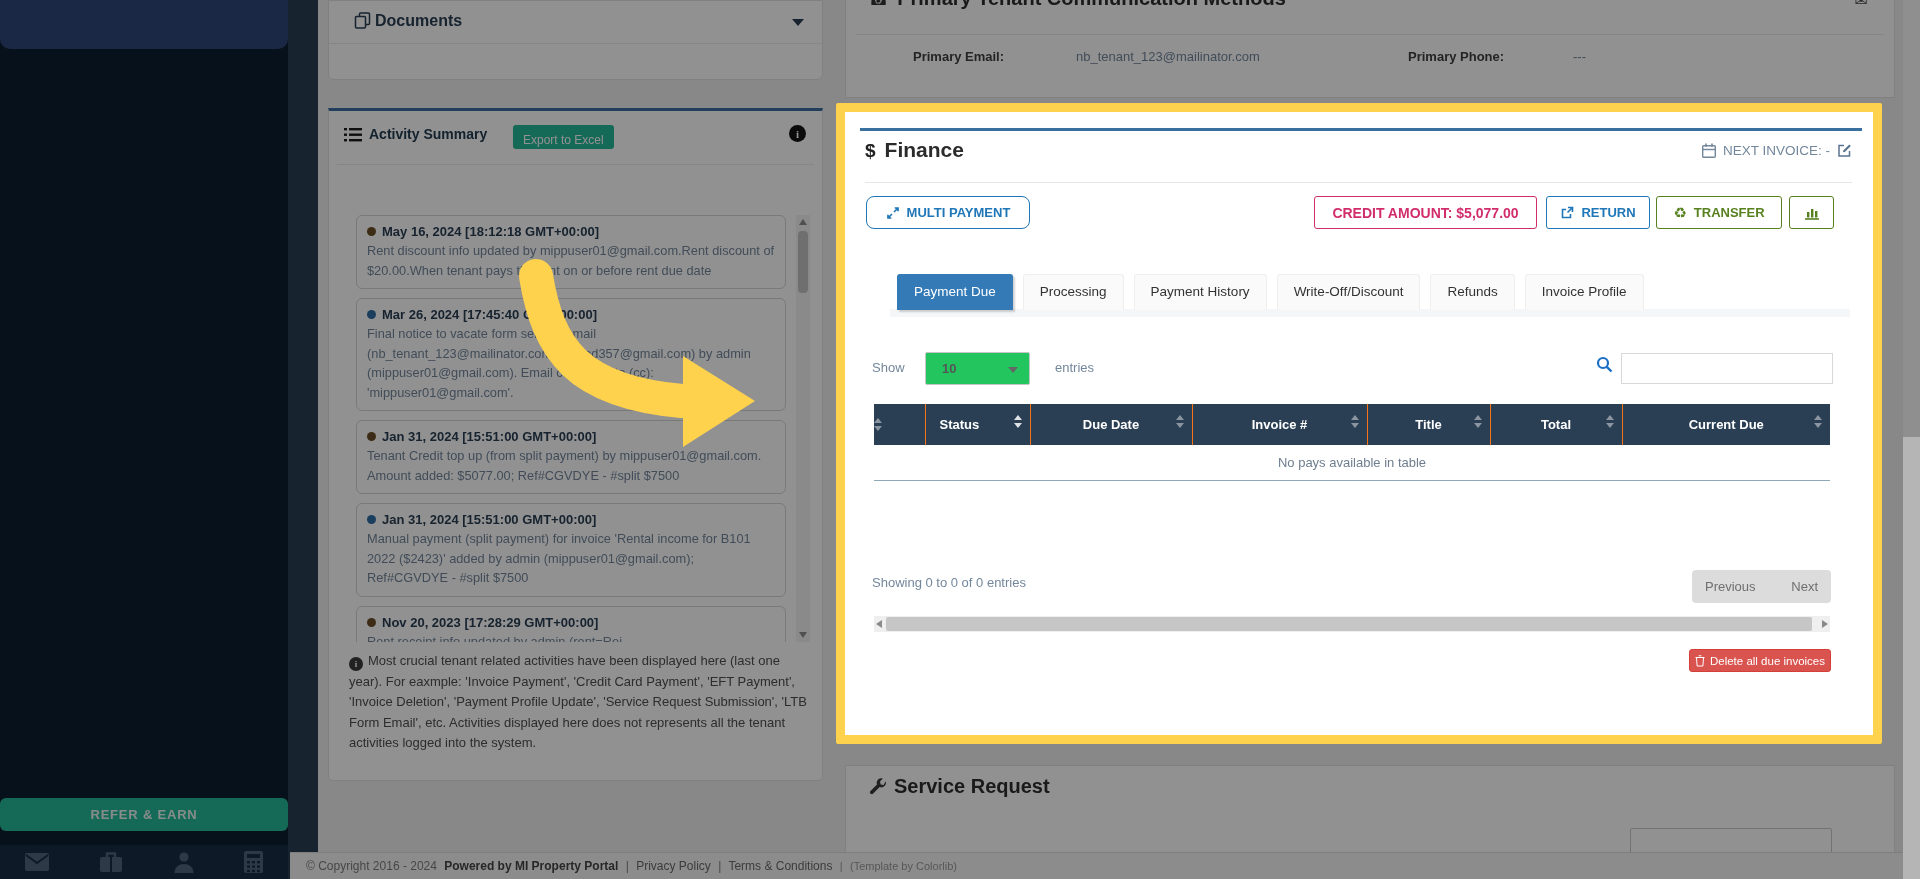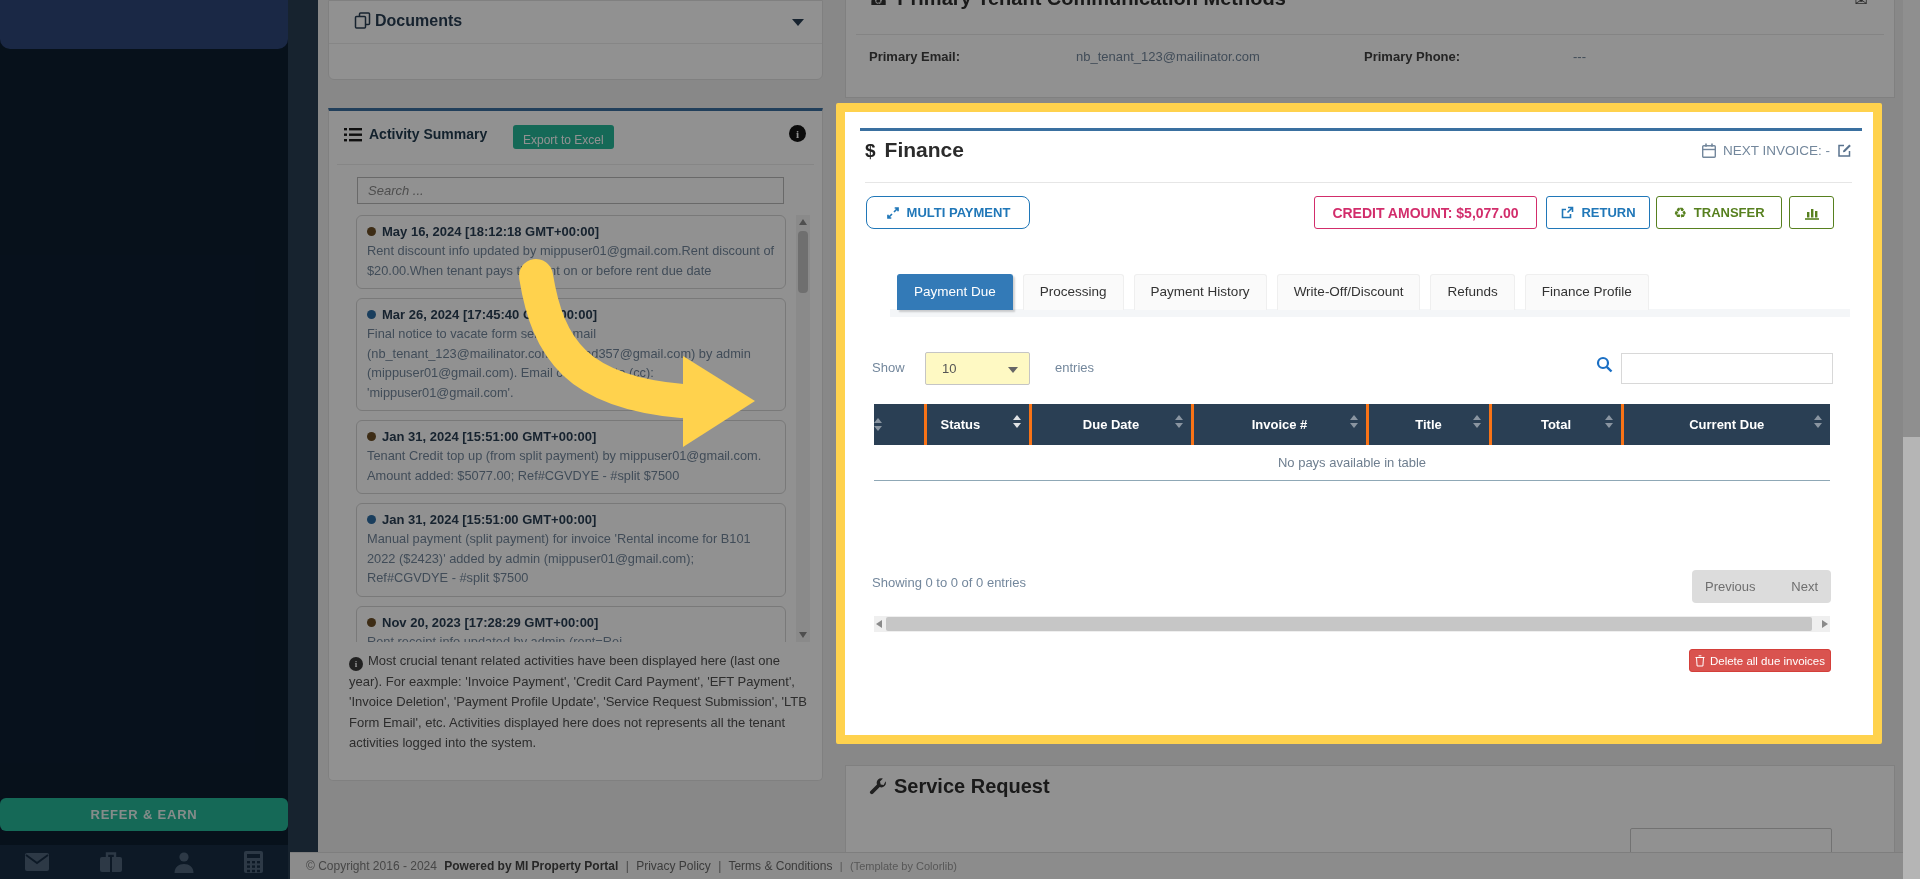--- a/index.html
+++ b/index.html
@@ -16,21 +16,21 @@
 
   
   .panel { position:absolute; background:#fff; border:1px solid #E2E2E2; }
 
   
   .comm-panel { left:845px; top:-16px; width:1050px; height:114px; }
   .comm-title { position:absolute; left:22px; top:2px; font-size:20px; font-weight:600; color:#2F2F2F; white-space:nowrap; }
   .comm-title .glyph { font-size:17px; margin-right:8px; color:#333; }
   .comm-env { position:absolute; right:26px; top:6px; font-size:16px; color:#4A4A4A; }
   .comm-div { position:absolute; left:10px; right:10px; top:49px; border-top:1px solid #E8E8E8; }
-  .comm-label { position:absolute; top:64px; font-weight:bold; color:#404040; font-size:13px; }
+  .comm-label { position:absolute; top:64px; font-weight:bold; color:#404040; font-size:13px;margin-left:44px; }
   .comm-value { position:absolute; top:64px; color:#73879C; font-size:13px; }
 
   
   .docs-panel { left:328px; top:0; width:495px; height:80px; border-radius:0 0 6px 6px; }
   .docs-title { position:absolute; left:46px; top:11px; font-size:16px; font-weight:bold; color:#2A3F54; }
   .docs-icon { position:absolute; left:25px; top:11px; }
   .docs-caret { position:absolute; right:18px; top:18px; width:0; height:0; border-left:6px solid transparent; border-right:6px solid transparent; border-top:7px solid #2A3F54; }
   .docs-div { position:absolute; left:0; right:0; top:42px; border-top:1px solid #ECECEC; }
 
   
@@ -93,28 +93,28 @@
   .b-ch { left:944px; width:45px; }
   .glyph-recycle { font-size:15px; line-height:1; }
 
   .tabstrip { position:absolute; left:45px; top:197px; width:960px; height:8px; background:#F4F6F8; }
   .tabs { position:absolute; left:52px; top:162px; height:36px; display:flex; gap:10px; z-index:2; }
   .tab { height:36px; line-height:34px; padding:0 16px; background:#FAFAFA; border:1px solid #EFEFEF; border-bottom:none; border-radius:3px 3px 0 0; color:#333; font-size:13.5px; cursor:pointer; }
   .tab.active { background:#337AB7; border-color:#337AB7; color:#fff; box-shadow:2px 2px 2px rgba(0,0,0,.18); }
 
   .ctl-label { position:absolute; top:248px; color:#73879C; font-size:13px; }
   .lab-show { left:27px; } .lab-entries { left:210px; }
-  .page-select { position:absolute; left:80px; top:240px; width:105px; height:33px; border:1px solid #C5C5C5; border-radius:2px; background:#fef9c3; cursor:pointer; }
+  .page-select { position:absolute; left:80px; top:240px; width:105px; height:33px; border:1px solid #C5C5C5; border-radius:2px; background:#22c55e; cursor:pointer;font-weight:bold; }
   .page-select .val { position:absolute; left:16px; top:8px; color:#555; font-size:13px; }
   .page-select .caret { position:absolute; right:11px; top:14px; width:0; height:0; border-left:5px solid transparent; border-right:5px solid transparent; border-top:6px solid #666; }
   .search-ico { position:absolute; left:751px; top:244px; }
   .fin-search { position:absolute; left:776px; top:241px; width:212px; height:31px; border:1px solid #D8D8D8; font-family:inherit; font-size:13px; padding:0 8px; }
 
   .dtable { position:absolute; left:29px; top:292px; width:956px; border-collapse:collapse; table-layout:fixed; }
-  .dtable thead th { background:#2A3F54; color:#fff; font-size:13px; font-weight:bold; height:41px; border-right:3px solid #f97316; position:relative; text-align:center; }
+  .dtable thead th { background:#2A3F54; color:#fff; font-size:13px; font-weight:bold; height:41px; border-right:1px solid #f97316; position:relative; text-align:center; }
   .dtable thead th.col-status { text-align:left; padding-left:14px; }
   .dtable thead th:last-child { border-right:none; }
   .sort { position:absolute; right:8px; top:11px; display:flex; flex-direction:column; gap:3px; }
   .sort i { width:0; height:0; border-left:4px solid transparent; border-right:4px solid transparent; }
   .sort .u { border-bottom:5px solid rgba(255,255,255,.45); }
   .sort .d { border-top:5px solid rgba(255,255,255,.45); }
   .sort.active .u { border-bottom-color:rgba(255,255,255,.85); }
   .sort.active .d { border-top-color:rgba(255,255,255,.85); }
   .sort.only { position:static; margin:0 auto; }
   .empty-row td { height:35px; background:#fff; text-align:center; color:#6E7E8F; font-size:13px; }
@@ -222,21 +222,20 @@
             <rect x="0" y="11" width="3" height="2.4"></rect>
             <rect x="5" y="11" width="13" height="2.4"></rect>
           </g>
         </svg></span>
     <span class="act-title">Activity Summary</span>
     <button class="export-btn">Export to Excel</button>
     <span class="info-circle">
         <i>i</i>
       </span>
     <div class="act-div"></div>
-    <input class="act-search" placeholder="Search ..." style="">
 
     <div class="act-list">
       <div class="act-entry">
         <div class="act-date"><span class="dot dot-brown"></span><span>May 16, 2024 [18:12:18 GMT+00:00]</span></div>
         <div class="act-body">Rent discount info updated by mippuser01@gmail.com.Rent discount of $20.00.When tenant pays the rent on or before rent due date</div>
       </div>
       <div class="act-entry">
         <div class="act-date"><span class="dot dot-blue"></span><span>Mar 26, 2024 [17:45:40 GMT+00:00]</span></div>
         <div class="act-body">Final notice to vacate form sent by email (nb_tenant_123@mailinator.com, conrad357@gmail.com) by admin (mippuser01@gmail.com). Email copy sent to (cc): 'mippuser01@gmail.com'.</div>
       </div>
@@ -330,21 +329,21 @@
         </svg>
     </button>
 
     <div class="tabstrip"></div>
     <div class="tabs">
       <div class="tab active">Payment Due</div>
       <div class="tab">Processing</div>
       <div class="tab">Payment History</div>
       <div class="tab">Write-Off/Discount</div>
       <div class="tab">Refunds</div>
-      <div class="tab">Finance Profile</div>
+      <div class="tab">Invoice Profile</div>
     </div>
 
     <span class="ctl-label lab-show">Show</span>
     <div class="page-select">
       <span class="val">10</span>
       <span class="caret"></span>
     </div>
     <span class="ctl-label lab-entries">entries</span>
     <span class="search-ico"><svg width="17" height="17" viewBox="0 0 17 17">
           <circle cx="7" cy="7" r="5" stroke="#1A6FC4" stroke-width="2.2" fill="none"></circle>

